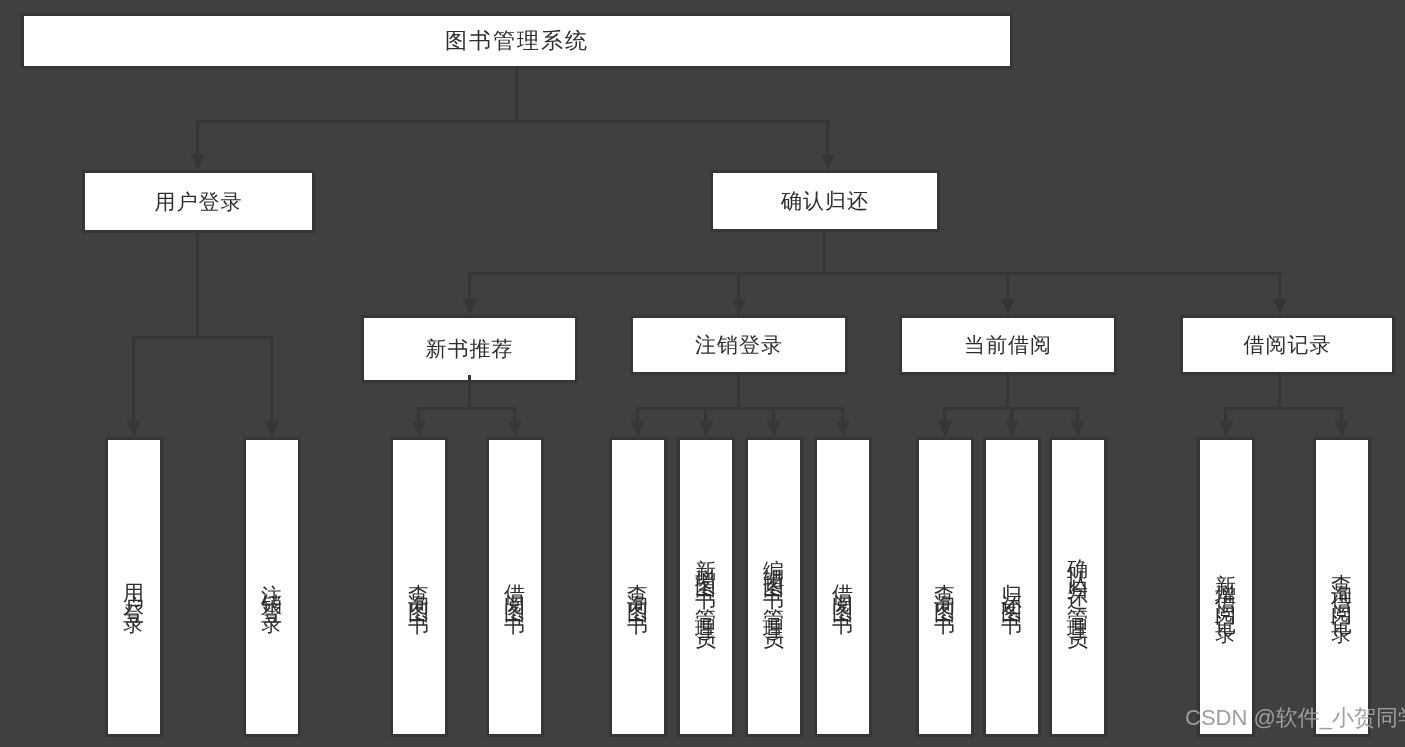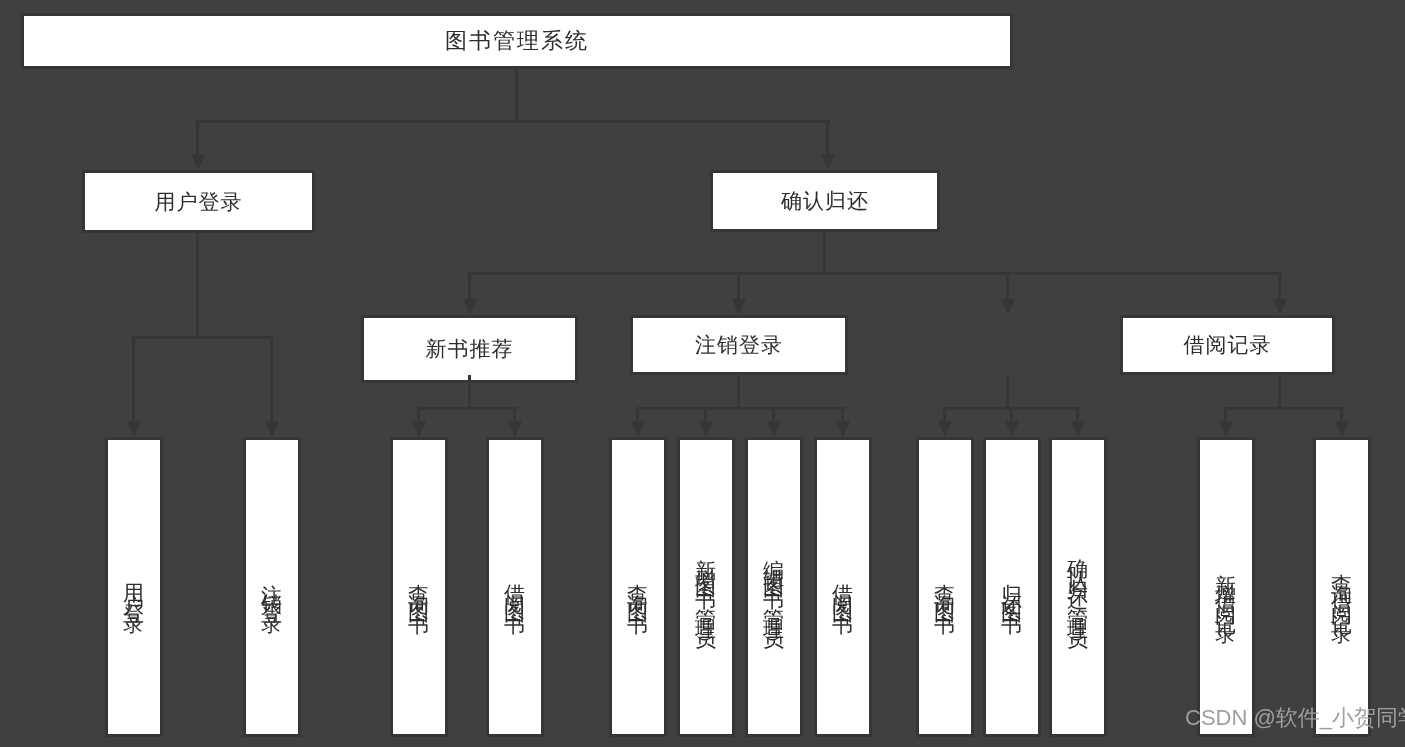--- a/index.html
+++ b/index.html
@@ -99,21 +99,22 @@
   <div class="ah" style="left:463px; top:299px;"></div>
   <div class="v" style="left:737px; top:272px; height:28px;"></div>
   <div class="ah" style="left:732px; top:299px;"></div>
   <div class="v" style="left:1006px; top:272px; height:28px;"></div>
   <div class="ah" style="left:1001px; top:299px;"></div>
   <div class="v" style="left:1278px; top:272px; height:28px;"></div>
   <div class="ah" style="left:1273px; top:299px;"></div>
 
   <div class="box hbox" style="left:361px; top:315px; width:217px; height:68px;">新书推荐</div>
   <div class="box hbox" style="left:630px; top:315px; width:218px; height:60px;">注销登录</div>
-  <div class="box hbox" style="left:1120px; top:315px; width:215px; height:60px;">借阅记录</div>
+  <div class="box hbox" style="left:899px; top:315px; width:218px; height:60px;">当前借阅</div>
+  <div class="box hbox" style="left:1180px; top:315px; width:215px; height:60px;">借阅记录</div>
 
   <div class="v" style="left:468px; top:375px; height:32px;"></div>
   <div class="h" style="left:417px; top:407px; width:100px;"></div>
   <div class="v" style="left:417px; top:407px; height:15px;"></div>
   <div class="ah" style="left:412px; top:421px;"></div>
   <div class="v" style="left:513px; top:407px; height:15px;"></div>
   <div class="ah" style="left:508px; top:421px;"></div>
 
   <div class="v" style="left:737px; top:375px; height:32px;"></div>
   <div class="h" style="left:636px; top:407px; width:209px;"></div>

